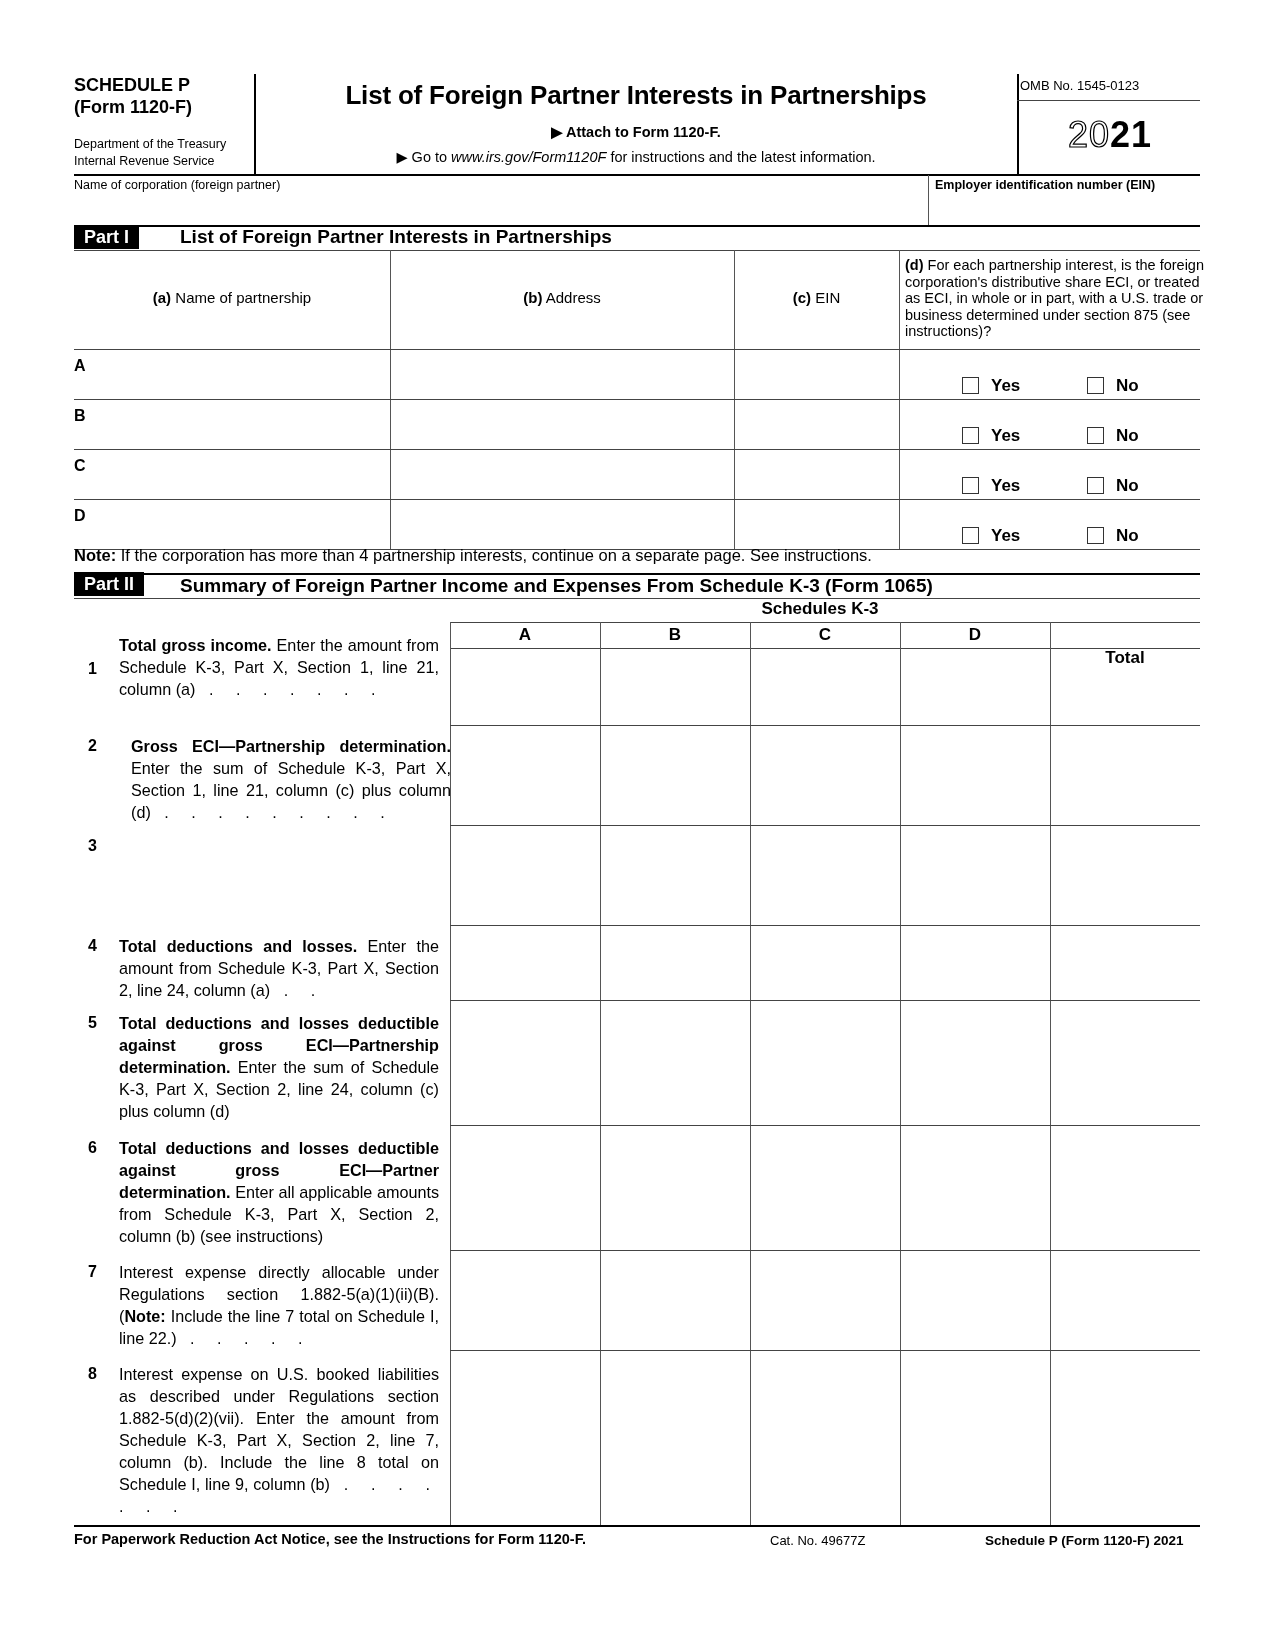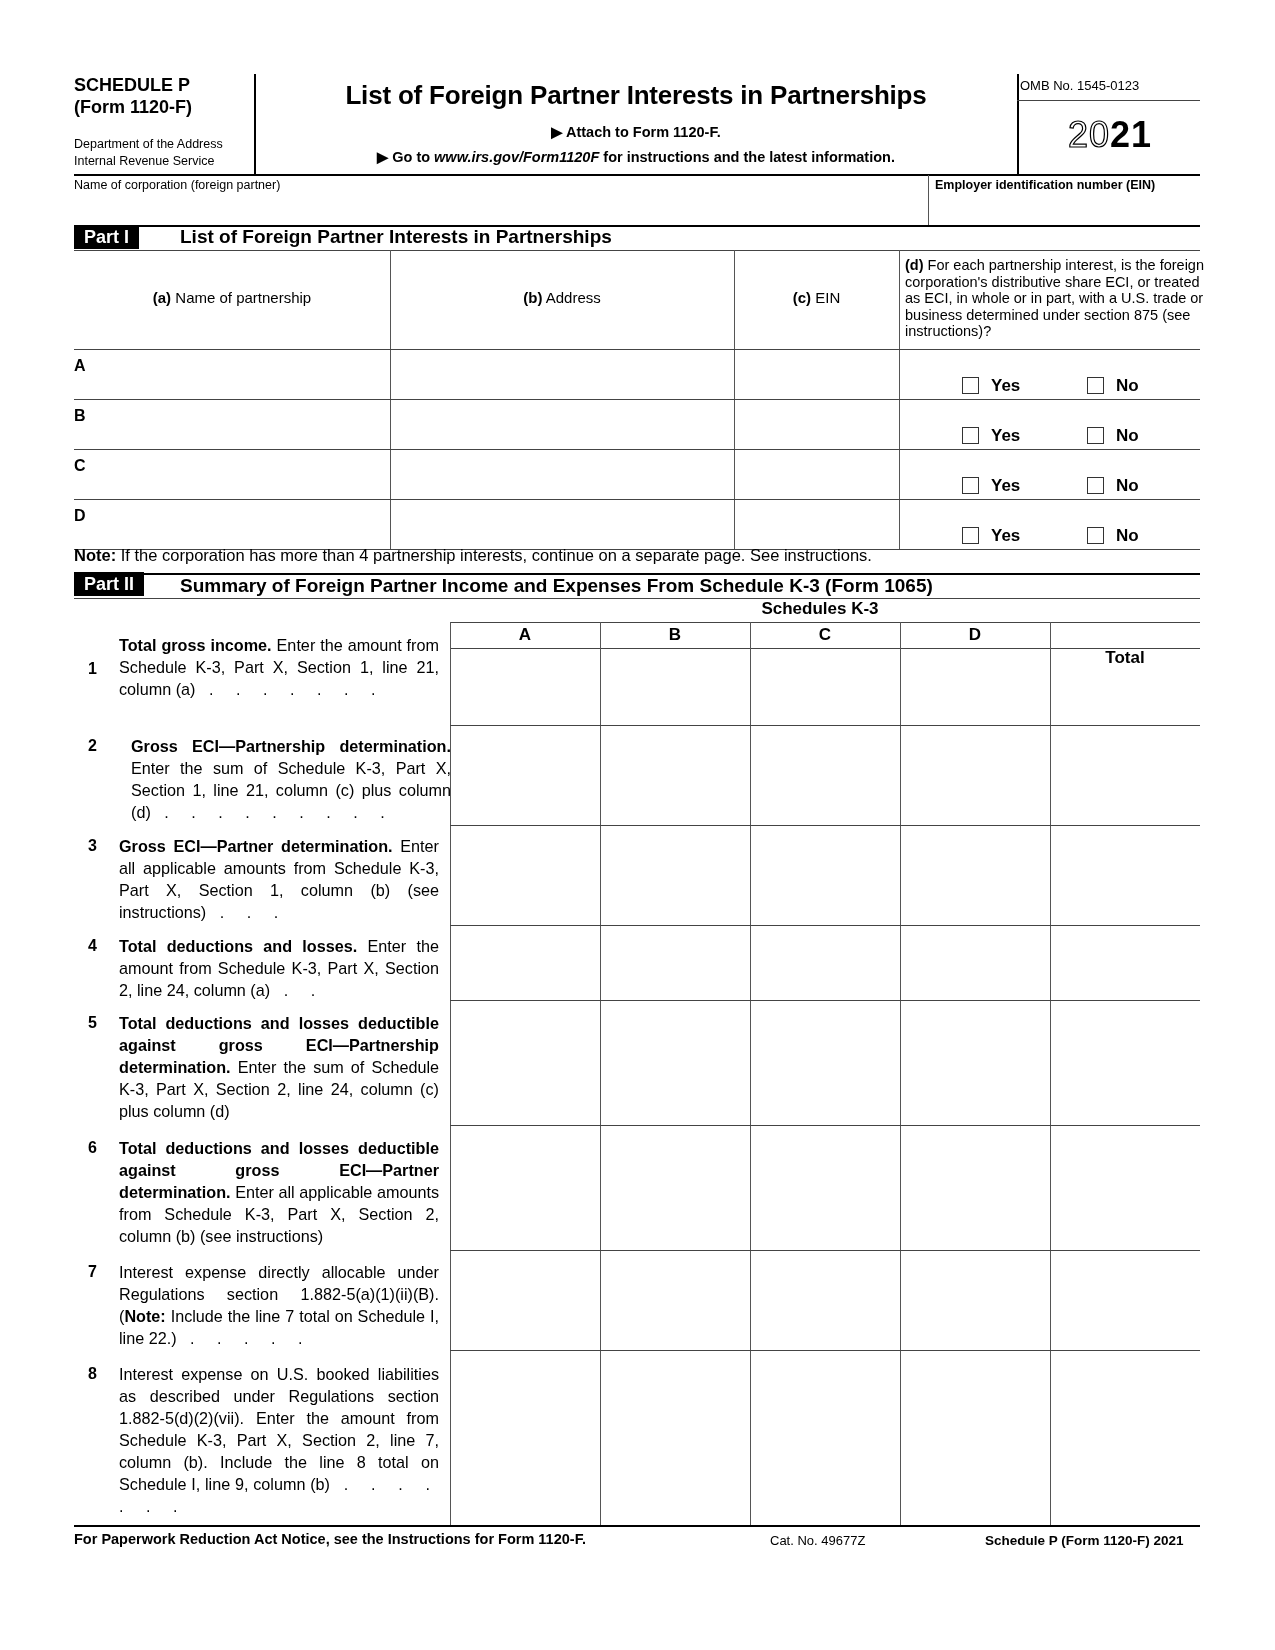--- a/index.html
+++ b/index.html
@@ -9,21 +9,21 @@
   .abs { position: absolute; }
   .hline { position: absolute; height: 0; border-top: 1px solid #444; }
   .hline.thick { border-top: 2px solid #000; }
   .vline { position: absolute; width: 0; border-left: 1px solid #555; }
   .vline.thick { border-left: 2px solid #000; }
 
   .sched-title { left: 74px; top: 74px; font-size: 18px; font-weight: bold; line-height: 22px; }
   .dept { left: 74px; top: 136px; font-size: 12.5px; line-height: 17px; }
   .main-title { left: 256px; top: 80px; width: 760px; text-align: center; font-size: 26px; font-weight: bold; letter-spacing: -0.2px; }
   .attach { left: 256px; top: 124px; width: 760px; text-align: center; font-size: 14.5px; font-weight: bold; }
-  .goto { left: 256px; top: 149px; width: 760px; text-align: center; font-size: 14.5px; font-weight: bold; }
+  .goto { left: 256px; top: 149px; width: 760px; text-align: center; font-size: 14.5px; font-weight: normal; }
   .goto i { font-style: italic; }
   .omb { left: 1020px; top: 78px; width: 180px; font-size: 13px; }
   .year { left: 1020px; top: 114px; width: 180px; text-align: center; font-size: 36px; font-weight: bold; letter-spacing: 1px; }
   .year .outline { color: #fff; -webkit-text-stroke: 1.2px #000; font-weight: normal; }
 
   .name-label { left: 74px; top: 178px; font-size: 12.5px; }
   .ein-label { left: 935px; top: 178px; font-size: 12.5px; font-weight: bold; }
 
   .part-tag { position: absolute; background: #000; color: #fff; font-weight: bold; font-size: 18px; padding: 1px 10px 1px 10px; line-height: 22px; }
   .part-title { position: absolute; font-weight: bold; font-size: 19px; line-height: 22px; }
@@ -54,21 +54,21 @@
 </head>
 <body>
 
 <div class="page">
 
   <div class="abs sched-title">
     <div>SCHEDULE P</div>
     <div>(Form 1120-F)</div>
   </div>
   <div class="abs dept">
-    <div>Department of the Address</div>
+    <div>Department of the Treasury</div>
     <div>Internal Revenue Service</div>
   </div>
   <div class="vline thick" style="left:254px; top:74px; height:100px;"></div>
 
   <div class="abs main-title">List of Foreign Partner Interests in Partnerships</div>
   <div class="abs attach">▶ Attach to Form 1120-F.</div>
   <div class="abs goto">
     <span>▶ Go to </span><i>www.irs.gov/Form1120F</i><span> for instructions and the latest information.</span>
   </div>
 
@@ -174,21 +174,20 @@
 
   <div class="line-num" style="top:660px;">1</div>
   <div class="line-text" style="top:634px;"><b>Total gross income.</b><span> Enter the amount from Schedule K-3, Part X, Section 1, line 21, column (a)</span><span class="dots"> . . . . . . .</span></div>
   <div class="hline" style="left:450px; top:725px; width:750px;"></div>
 
   <div class="line-num" style="top:737px;">2</div>
   <div class="line-text" style="top:735px;margin-left:12px;"><b>Gross ECI—Partnership determination.</b><span> Enter the sum of  Schedule K-3, Part X, Section 1, line 21, column (c) plus column (d)</span><span class="dots"> . . . . . . . . .</span></div>
   <div class="hline" style="left:450px; top:825px; width:750px;"></div>
 
   <div class="line-num" style="top:837px;">3</div>
-  <div class="line-text" style="top:835px;"><b>Gross ECI—Partner determination.</b><span> Enter all applicable amounts from Schedule K-3, Part X, Section 1, column (b) (see instructions)</span><span class="dots"> . . .</span></div>
   <div class="hline" style="left:450px; top:925px; width:750px;"></div>
 
   <div class="line-num" style="top:937px;">4</div>
   <div class="line-text" style="top:935px;"><b>Total deductions and losses.</b><span> Enter the amount from Schedule K-3, Part X, Section 2, line 24, column (a)</span><span class="dots"> . .</span></div>
   <div class="hline" style="left:450px; top:1000px; width:750px;"></div>
 
   <div class="line-num" style="top:1014px;">5</div>
   <div class="line-text" style="top:1012px;"><b>Total deductions and losses deductible against gross ECI—Partnership determination.</b><span> Enter the sum of Schedule K-3, Part X, Section 2, line 24, column (c) plus column (d)</span></div>
   <div class="hline" style="left:450px; top:1125px; width:750px;"></div>
 

